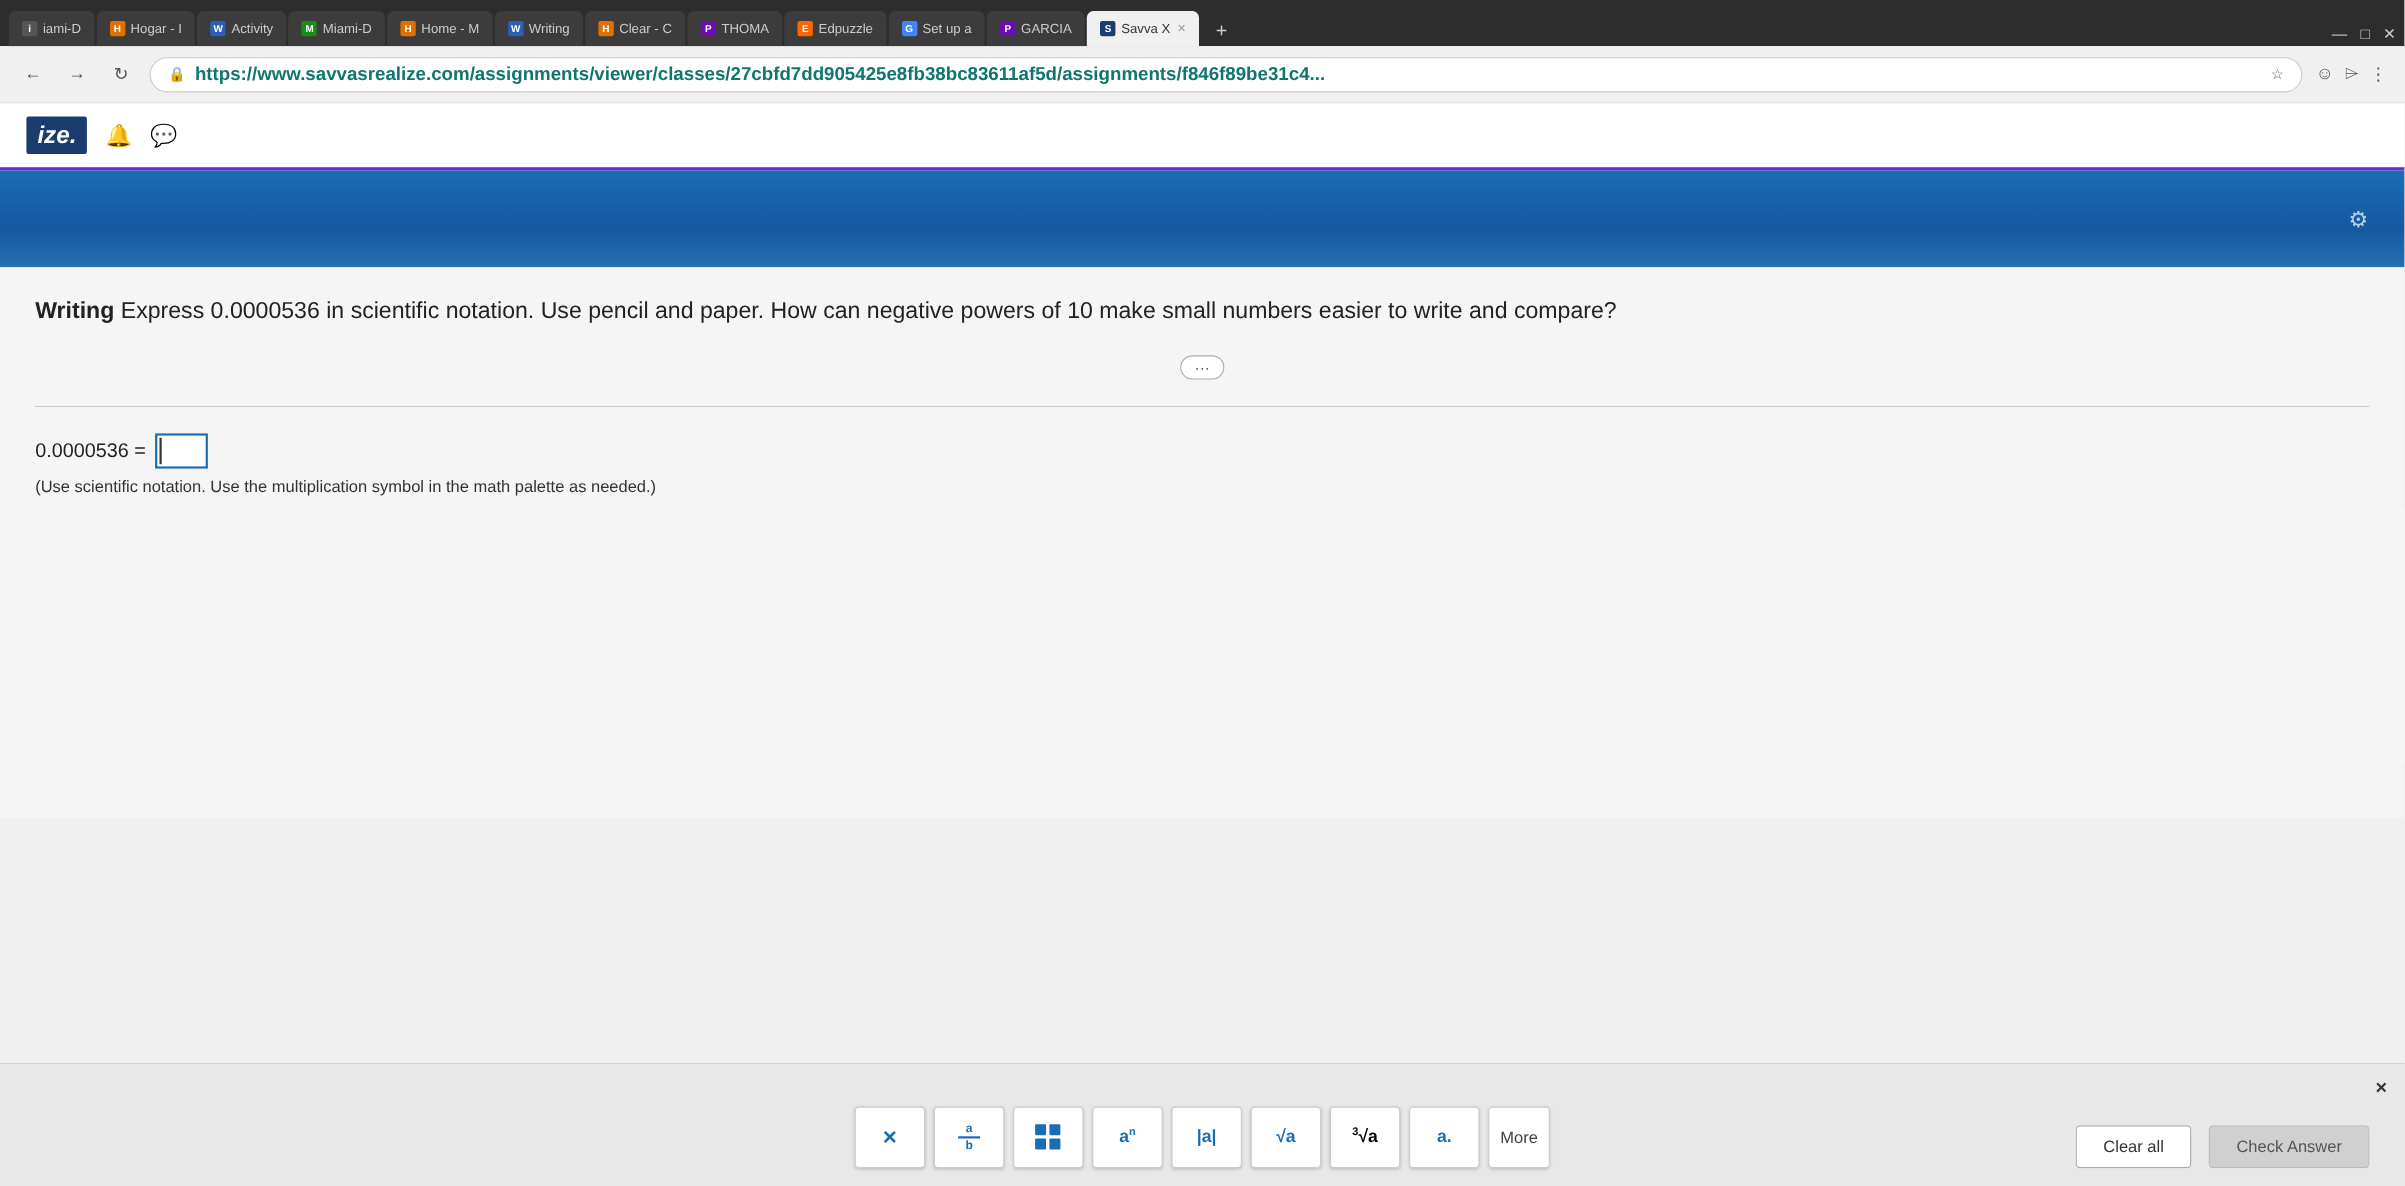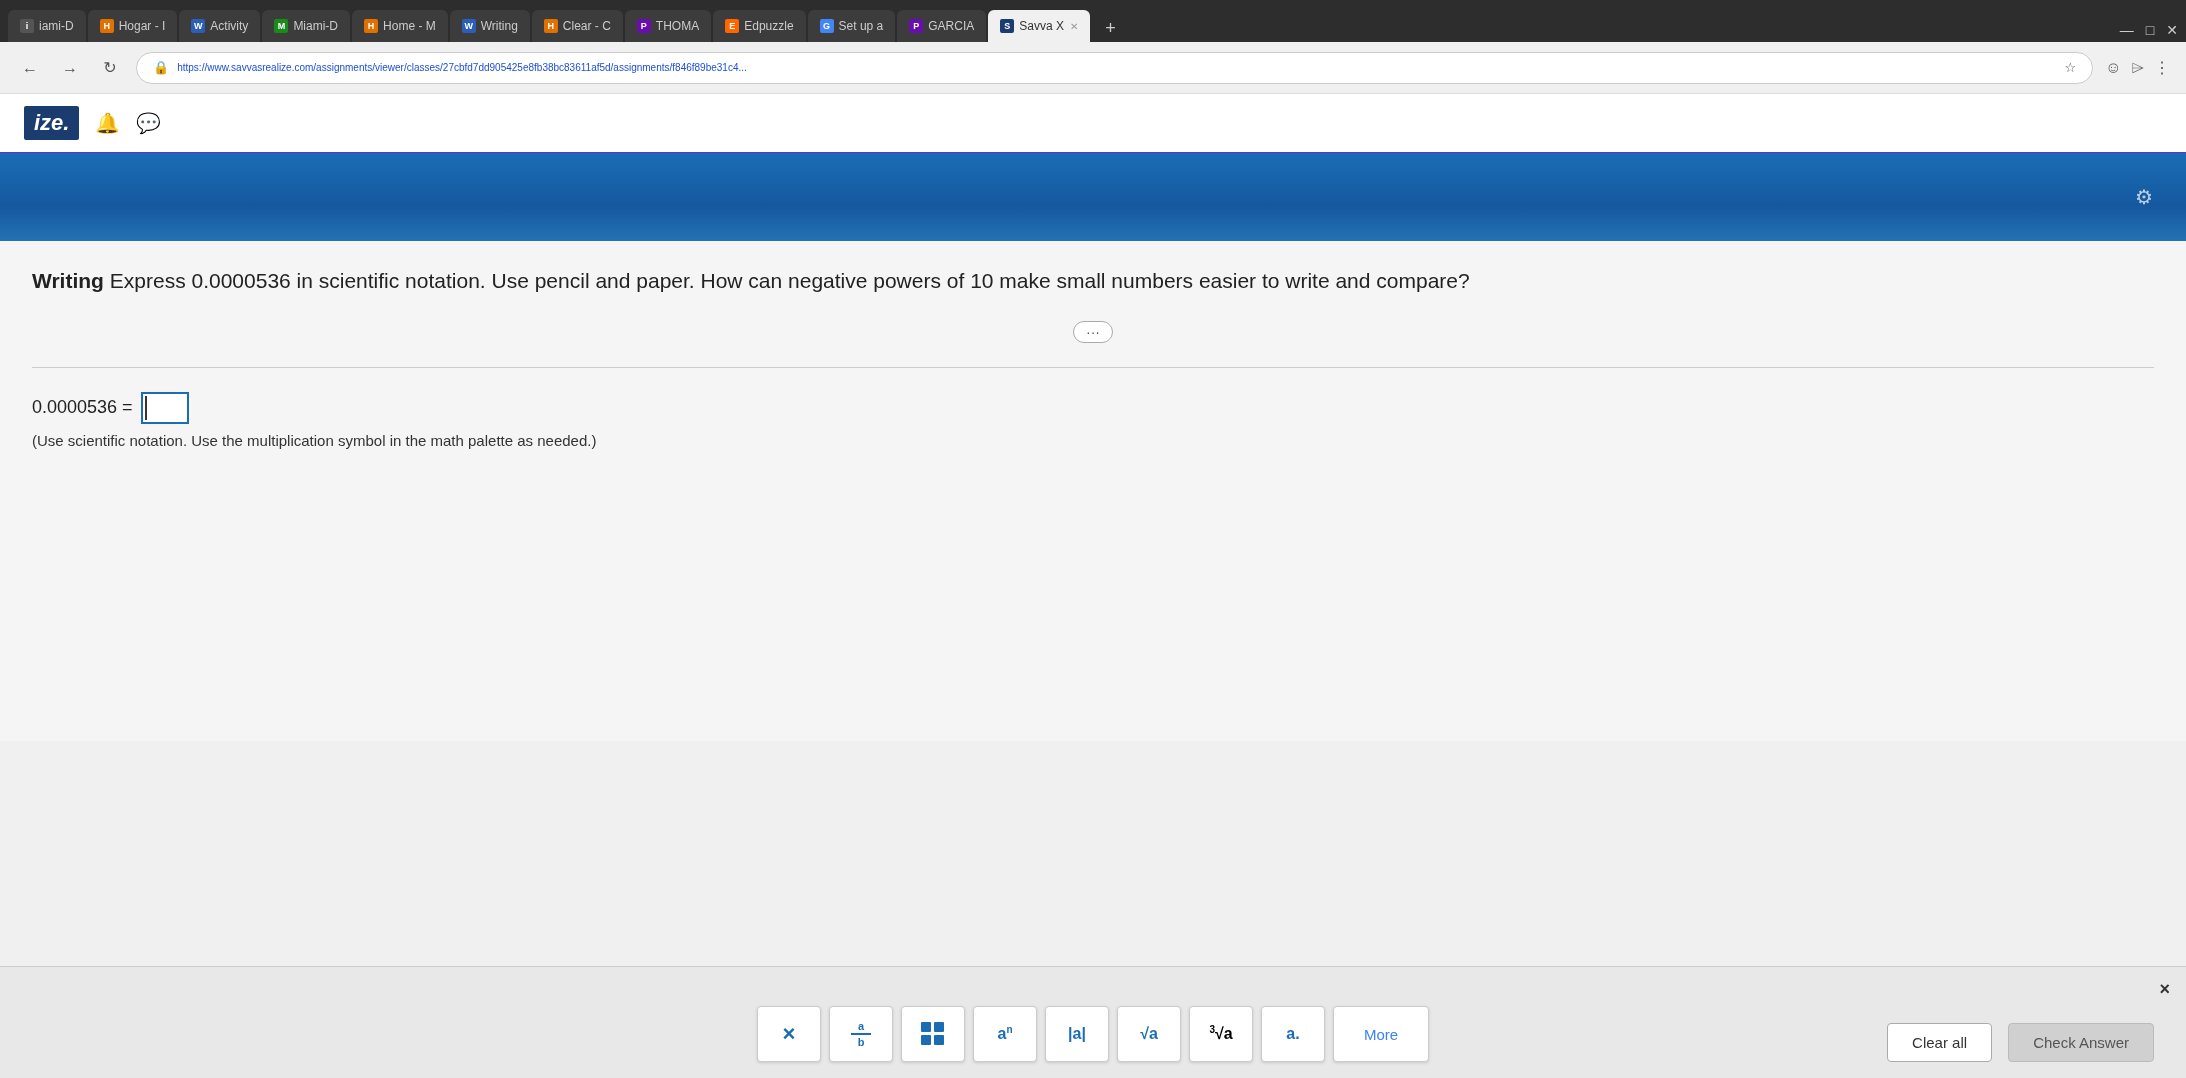--- a/index.html
+++ b/index.html
@@ -116,21 +116,21 @@
       align-items: center;
       gap: 10px;
       color: #555;
       font-size: 16px;
     }
 
     
     .app-header {
       background: white;
       padding: 12px 24px;
-      border-bottom: 1px solid #6d28d9;
+      border-bottom: 3px solid #6d28d9;
       display: flex;
       align-items: center;
       gap: 16px;
     }
     .app-logo {
       background: #1a3c6e;
       color: white;
       font-size: 22px;
       font-weight: bold;
       padding: 4px 10px;
@@ -279,23 +279,23 @@
       display: flex;
       align-items: center;
       justify-content: center;
       font-size: 18px;
       color: #1a6db5;
       cursor: pointer;
       font-weight: bold;
       box-shadow: 0 1px 3px rgba(0,0,0,0.15);
     }
     .palette-btn.more-btn {
-      width: 96px;
+      width: 56px;
       font-size: 15px;
-      color: #3b82f6;
+      color: #404040;
       font-weight: normal;
     }
 
     .bottom-actions {
       position: fixed;
       bottom: 16px;
       right: 32px;
       display: flex;
       gap: 16px;
       align-items: center;
@@ -408,21 +408,21 @@
     <span>✕</span>
   </div>
 </div>
 
 <div class="address-bar">
   <span class="nav-btn">←</span>
   <span class="nav-btn">→</span>
   <span class="nav-btn">↻</span>
   <div class="address-input">
     <span>🔒</span>
-    <span style="font-size:10px; color:#1d4ed8;">https://www.savvasrealize.com/assignments/viewer/classes/27cbfd7dd905425e8fb38bc83611af5d/assignments/f846f89be31c4...</span>
+    <span style="font-size:17px; color:#0f766e;font-weight:bold;">https://www.savvasrealize.com/assignments/viewer/classes/27cbfd7dd905425e8fb38bc83611af5d/assignments/f846f89be31c4...</span>
     <span style="margin-left: auto; color: #555;">☆</span>
   </div>
   <div class="address-icons">
     <span>☺</span>
     <span>⌲</span>
     <span>⋮</span>
   </div>
 </div>
 
 <div class="app-header">

